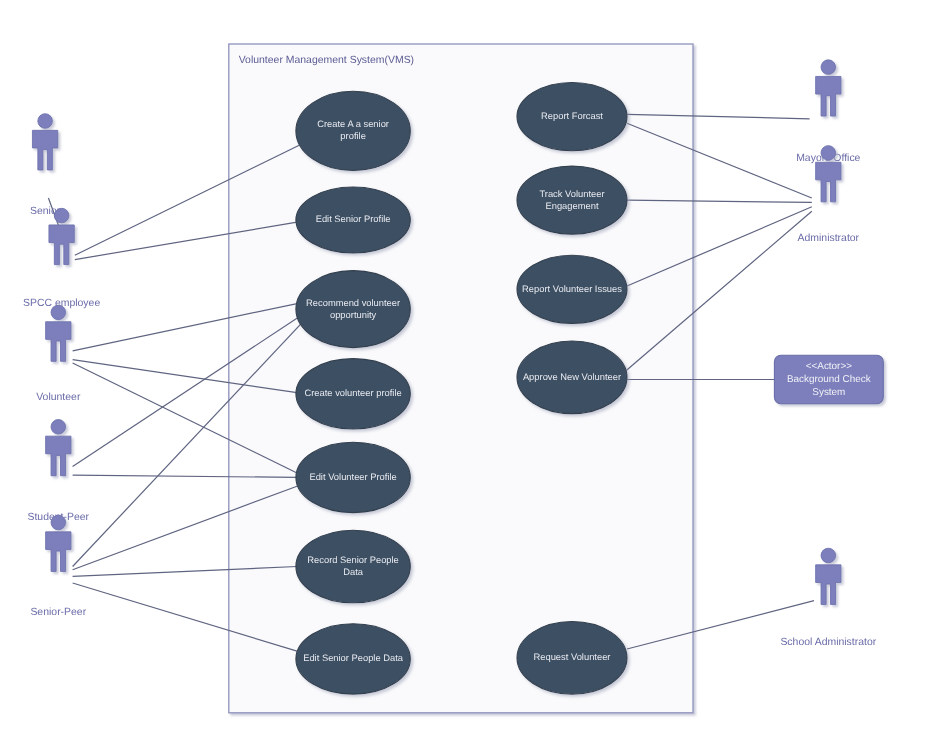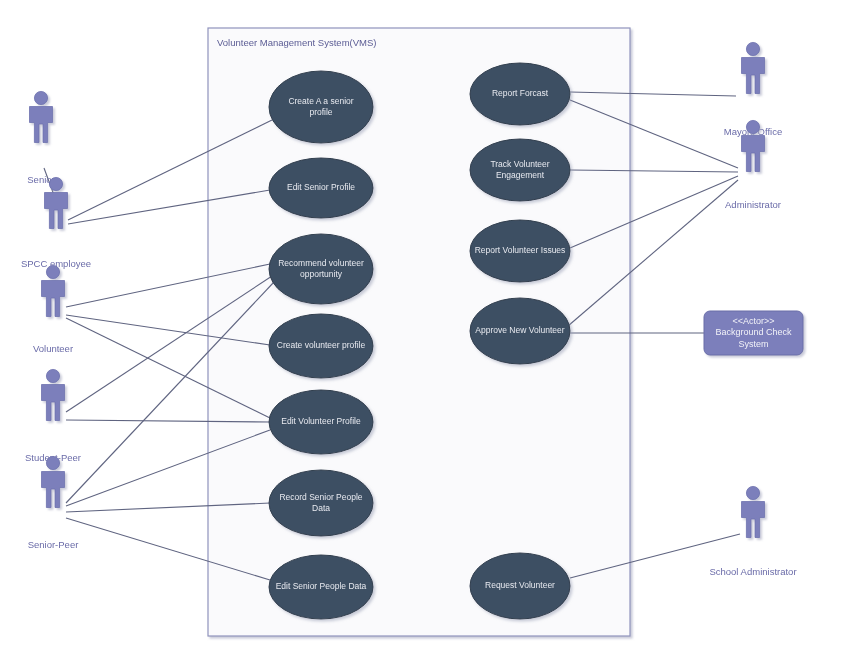--- a/index.html
+++ b/index.html
@@ -9,21 +9,21 @@
   }
   body {
     width: 851px;
     height: 663px;
     position: relative;
     font-family: "Liberation Sans", sans-serif;
     overflow: hidden;
   }
   #diagram-root {
     position: absolute;
-    left: 0; top: 0;
+    left: 0; top: 12px;
     width: 851px;
     height: 632px;
   }
   svg.layer {
     position: absolute;
     left: 0; top: 0;
     width: 851px;
     height: 663px;
   }
   .uc-text {

